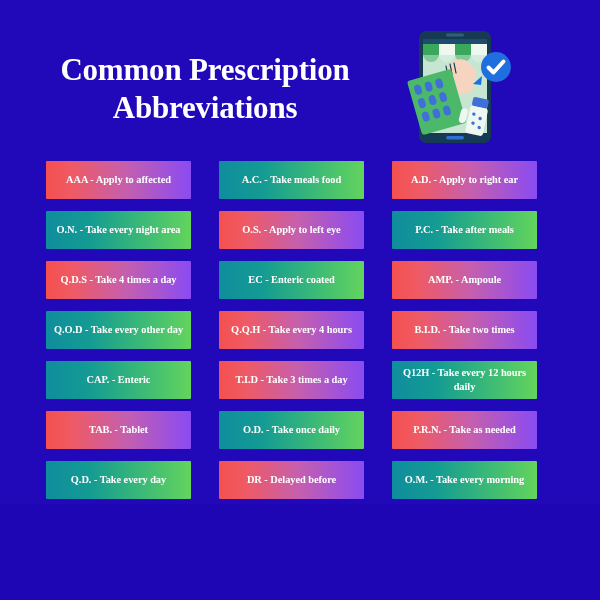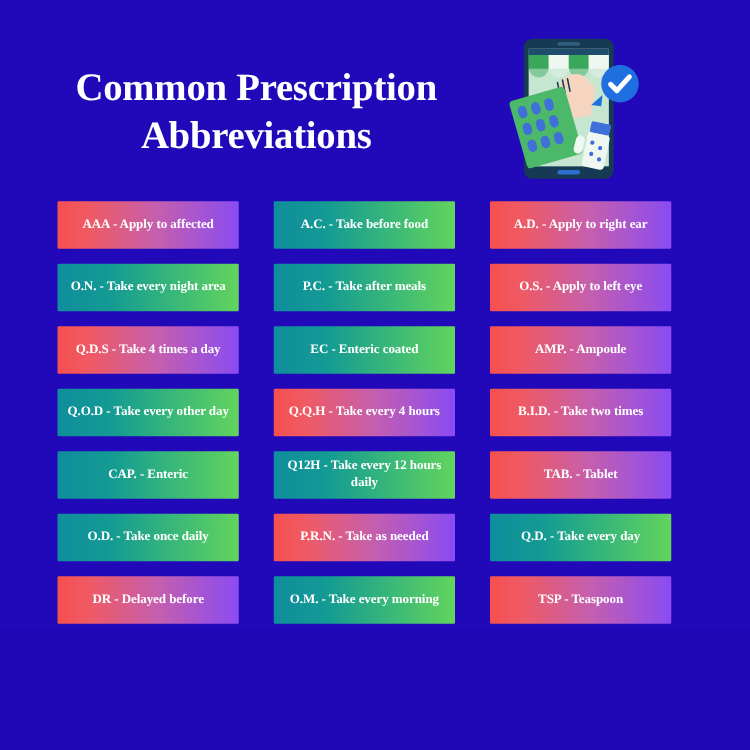--- a/index.html
+++ b/index.html
@@ -156,55 +156,58 @@
         <path d="M86.5 45.5 l5 5 10 -11" stroke="#ffffff" stroke-width="4" fill="none" stroke-linecap="round" stroke-linejoin="round"></path>
       </g>
     </svg>
   </div>
 
   <div id="grid">
       <div class="card grad-warm">
         <span class="card-label">AAA - Apply to affected</span>
       </div>
       <div class="card grad-cool">
-        <span class="card-label">A.C. - Take before food</span>
+        <span class="card-label">A.C. - Take meals food</span>
       </div>
       <div class="card grad-warm">
         <span class="card-label">A.D. - Apply to right ear</span>
       </div>
       <div class="card grad-cool">
         <span class="card-label">O.N. - Take every night area</span>
       </div>
+      <div class="card grad-warm">
+        <span class="card-label">O.S. - Apply to left eye</span>
+      </div>
       <div class="card grad-cool">
         <span class="card-label">P.C. - Take after meals</span>
       </div>
       <div class="card grad-warm">
-        <span class="card-label">O.S. - Apply to left eye</span>
-      </div>
-      <div class="card grad-warm">
         <span class="card-label">Q.D.S - Take 4 times a day</span>
       </div>
       <div class="card grad-cool">
         <span class="card-label">EC - Enteric coated</span>
       </div>
       <div class="card grad-warm">
         <span class="card-label">AMP. - Ampoule</span>
       </div>
       <div class="card grad-cool">
         <span class="card-label">Q.O.D - Take every other day</span>
       </div>
       <div class="card grad-warm">
         <span class="card-label">Q.Q.H - Take every 4 hours</span>
       </div>
       <div class="card grad-warm">
         <span class="card-label">B.I.D. - Take two times</span>
       </div>
       <div class="card grad-cool">
         <span class="card-label">CAP. - Enteric</span>
       </div>
+      <div class="card grad-warm">
+        <span class="card-label">T.I.D - Take 3 times a day</span>
+      </div>
       <div class="card grad-cool">
         <span class="card-label">Q12H - Take every 12 hours daily</span>
       </div>
       <div class="card grad-warm">
         <span class="card-label">TAB. - Tablet</span>
       </div>
       <div class="card grad-cool">
         <span class="card-label">O.D. - Take once daily</span>
       </div>
       <div class="card grad-warm">

